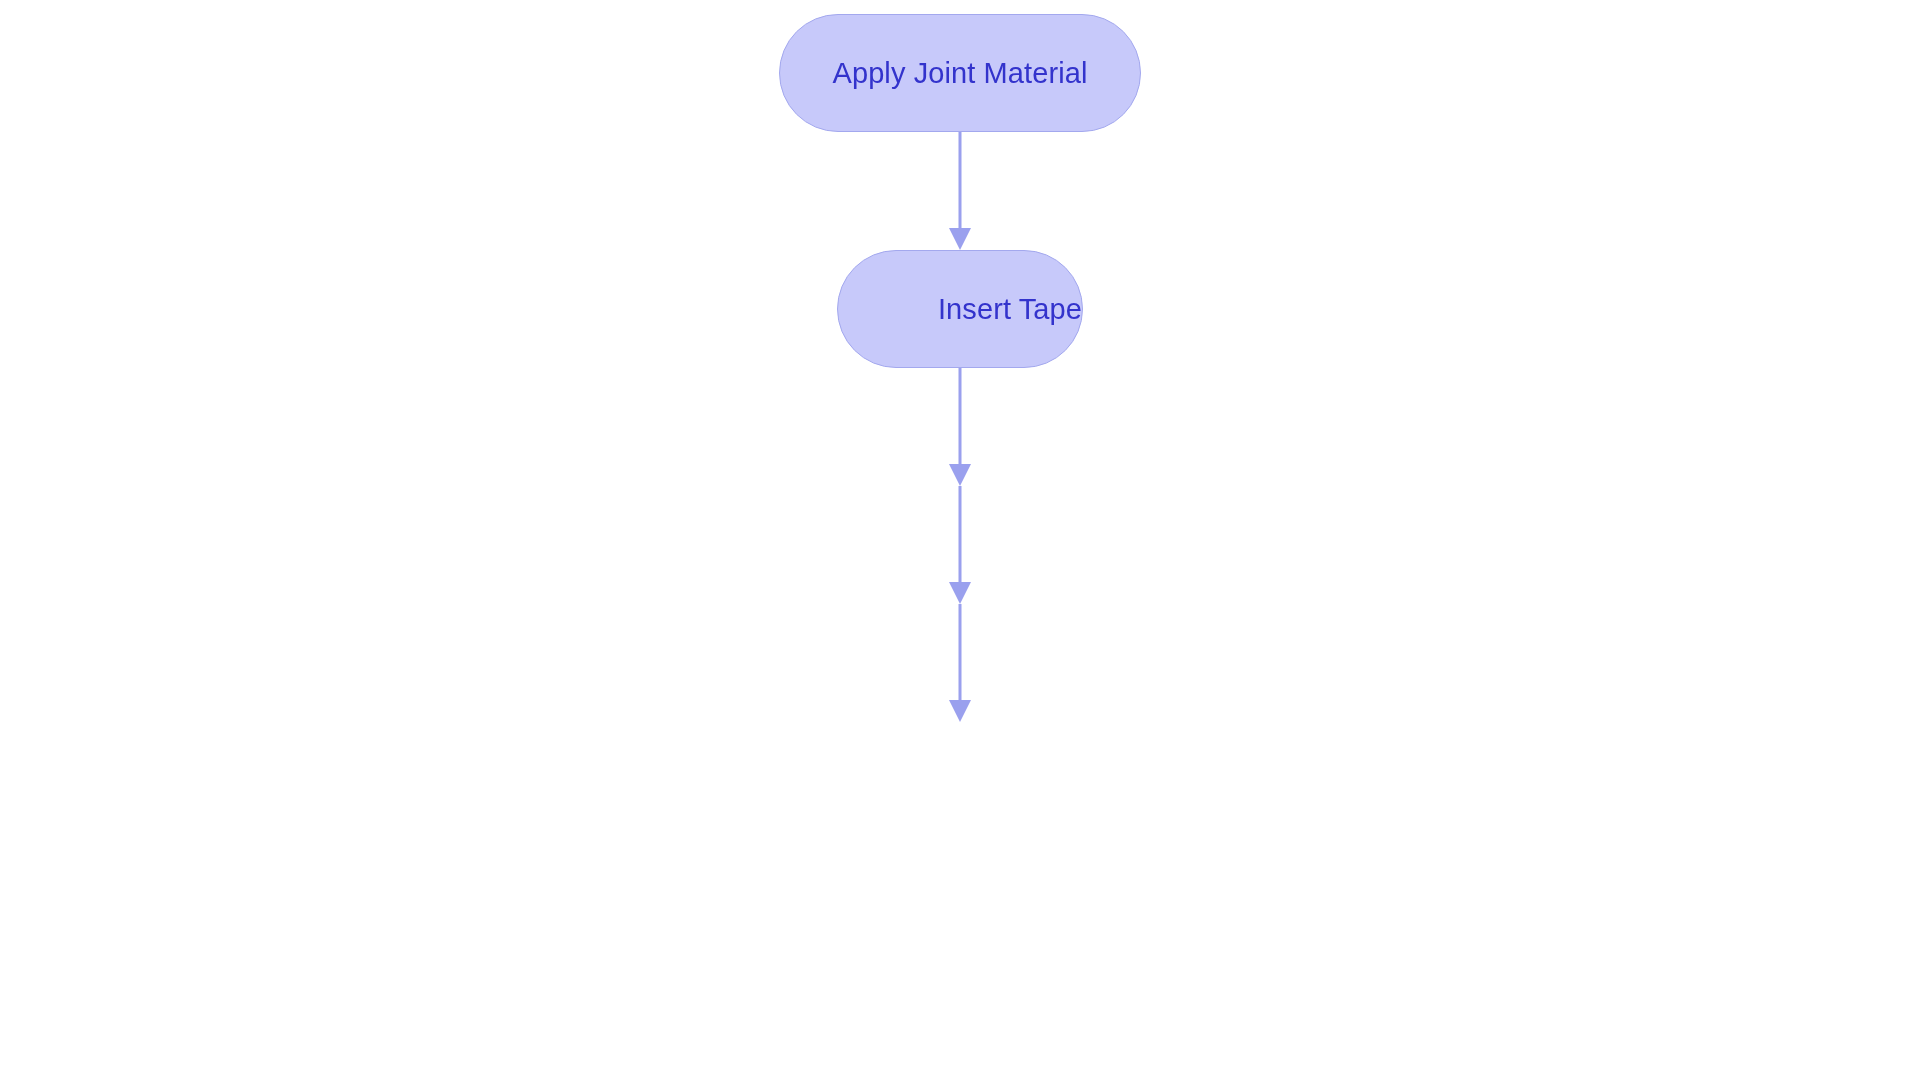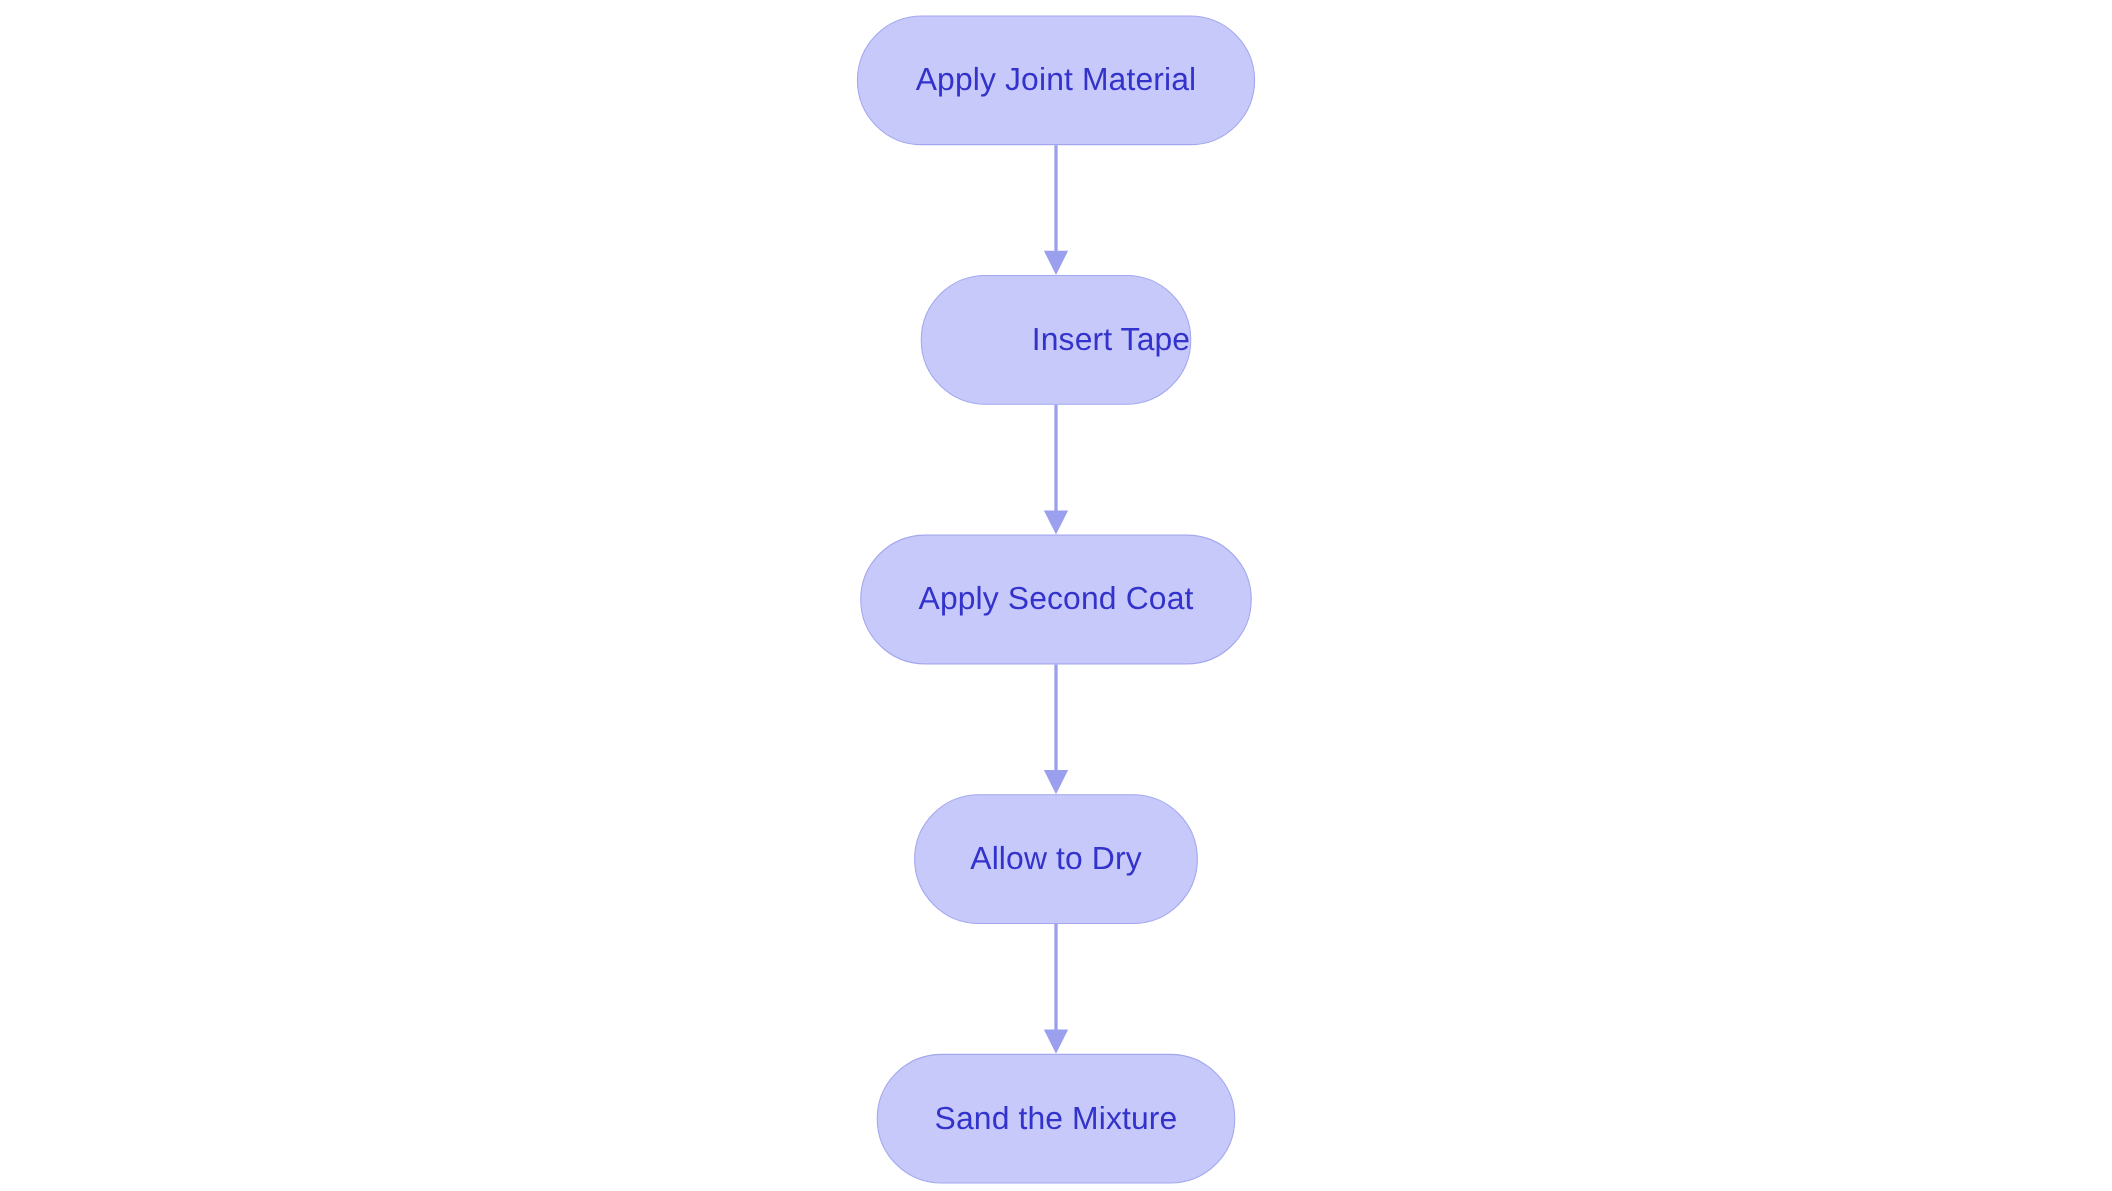--- a/index.html
+++ b/index.html
@@ -101,36 +101,27 @@
 
     <div class="node n1">
       <span class="node-label">Insert Tape</span>
     </div>
 
     <div class="connector">
       <div class="stem"></div>
       <div class="head"></div>
     </div>
 
-    <div class="node n2">
-      <span class="node-label">Apply Second Coat</span>
-    </div>
 
     <div class="connector">
       <div class="stem"></div>
       <div class="head"></div>
     </div>
 
-    <div class="node n3">
-      <span class="node-label">Allow to Dry</span>
-    </div>
 
     <div class="connector">
       <div class="stem"></div>
       <div class="head"></div>
     </div>
 
-    <div class="node n4">
-      <span class="node-label">Sand the Mixture</span>
-    </div>
 
   </div>
 </div>
 
 </body></html>

